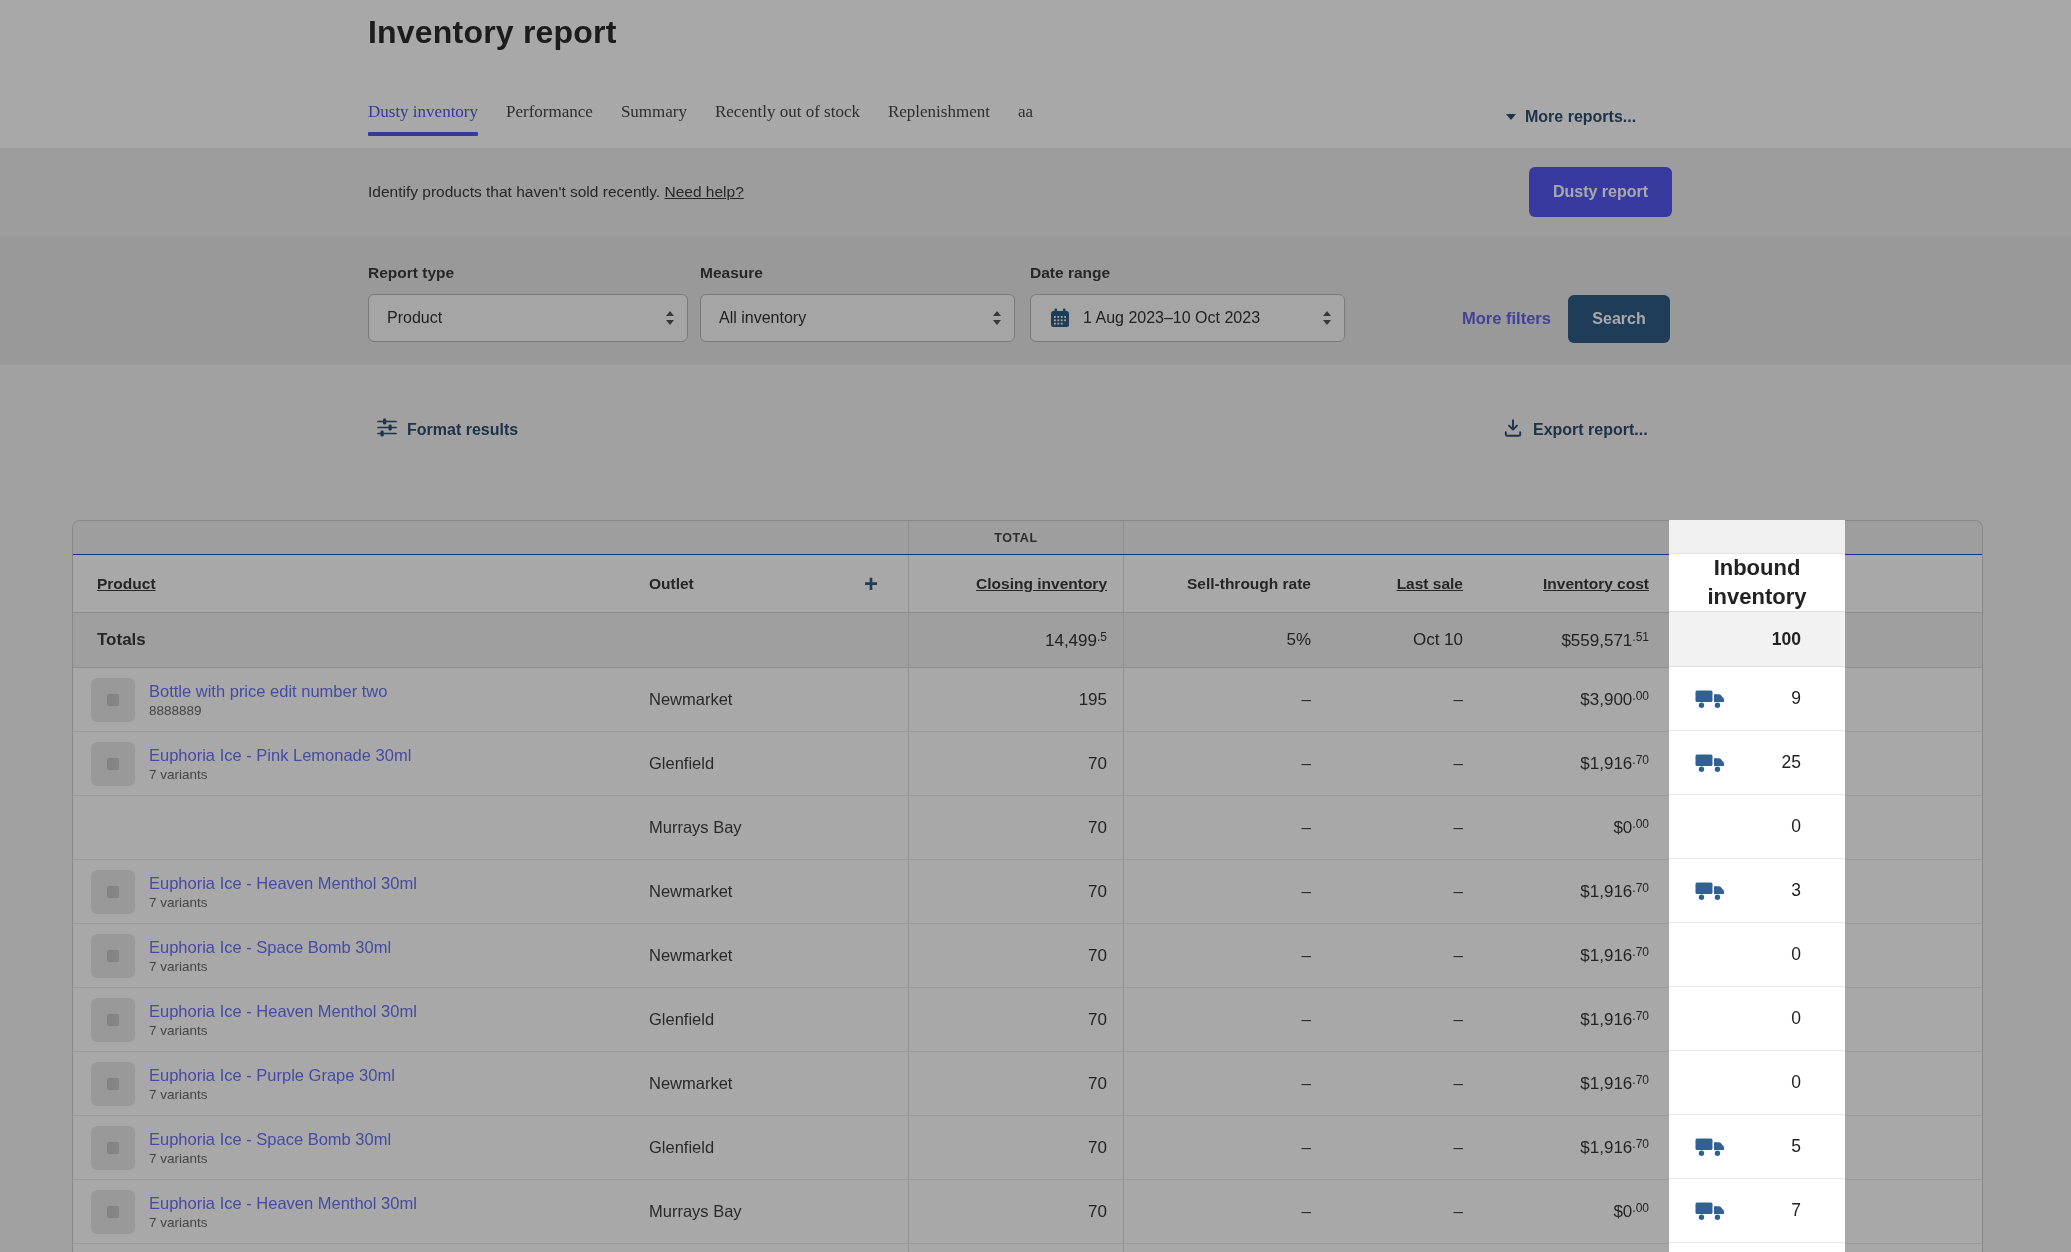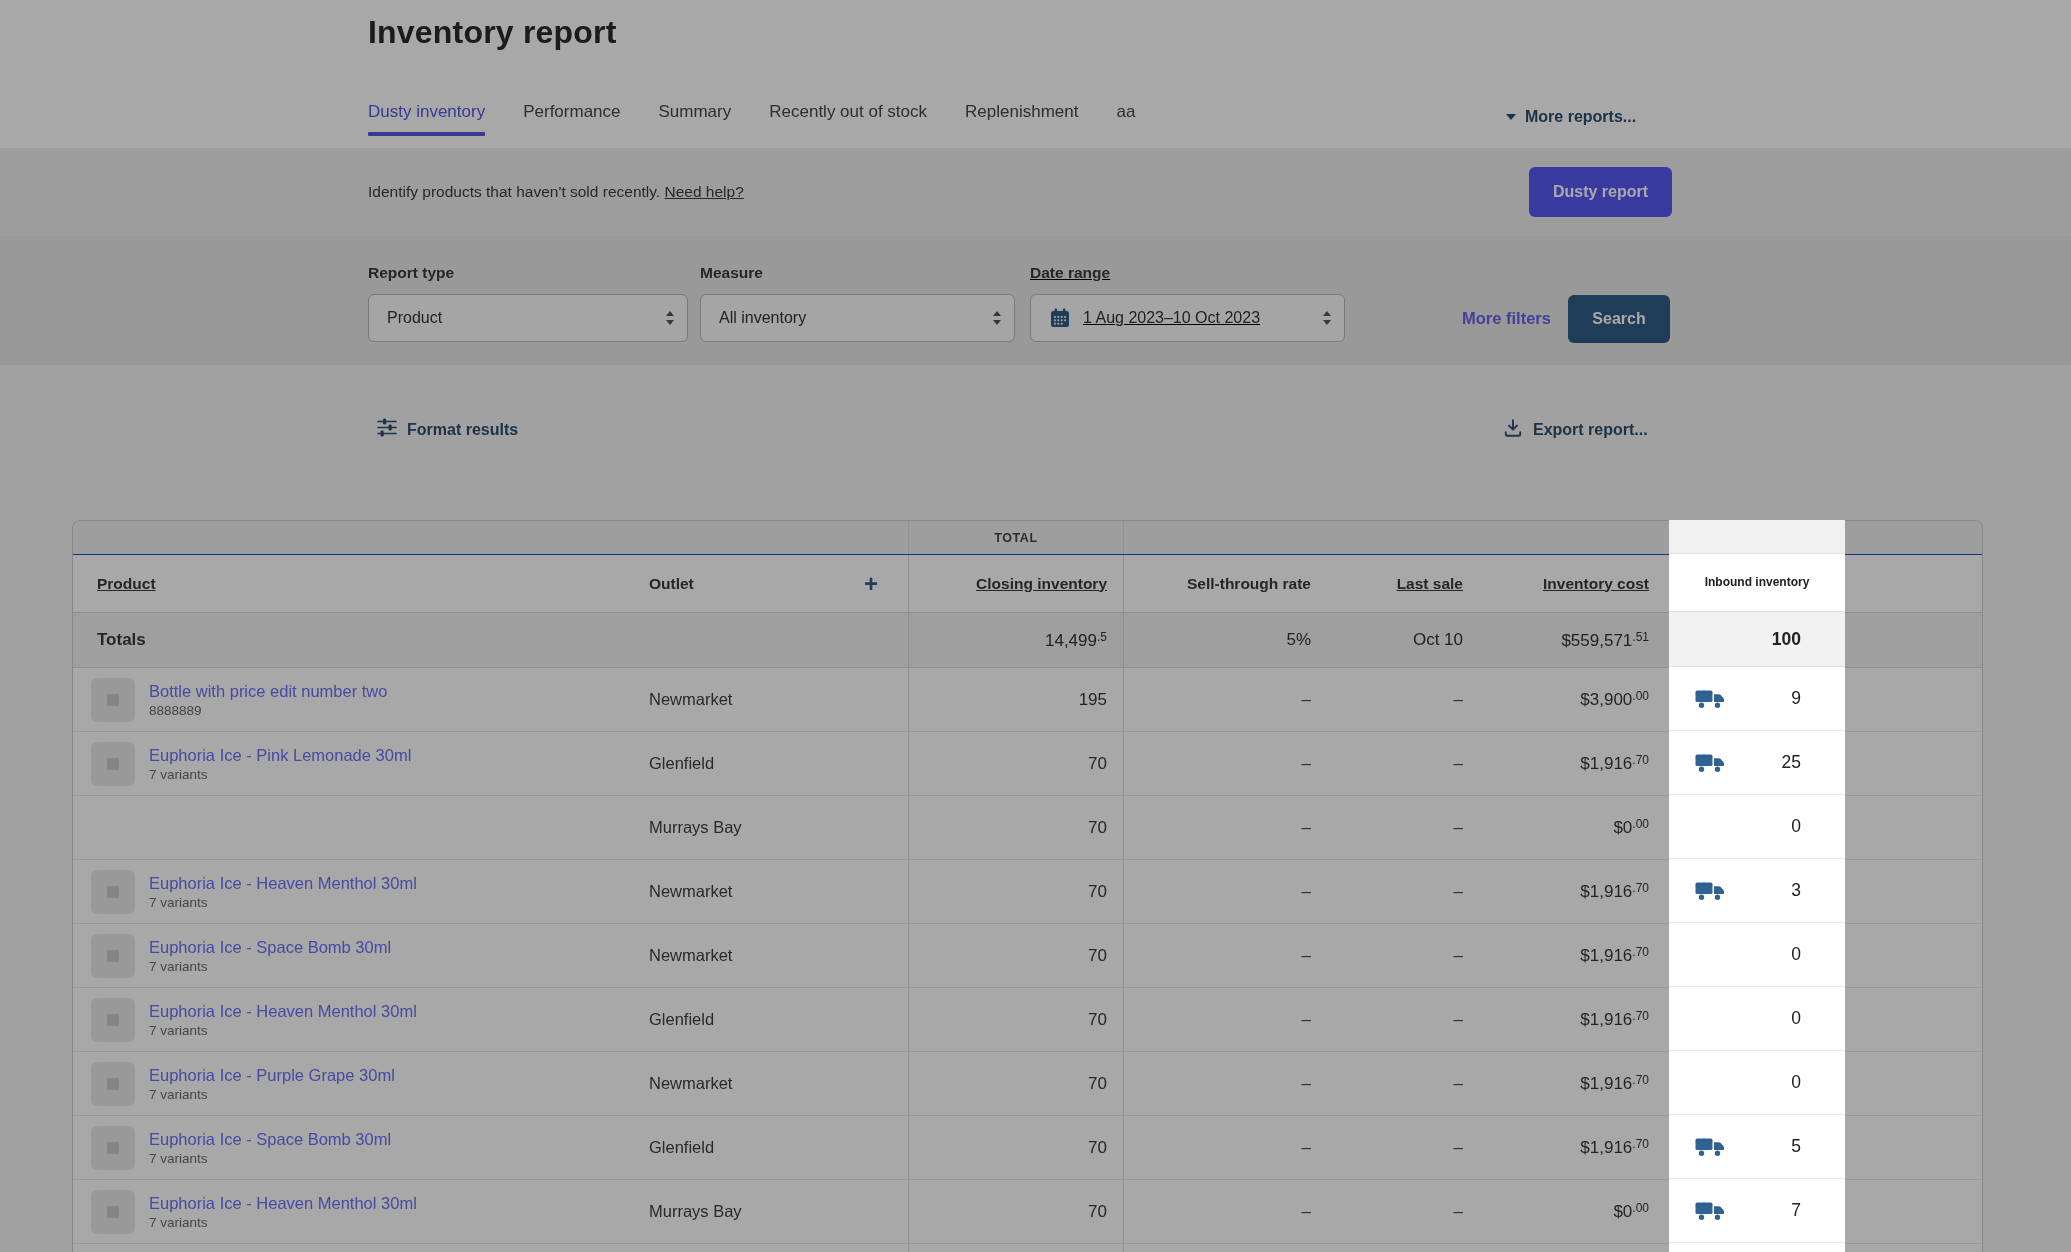--- a/index.html
+++ b/index.html
@@ -9,36 +9,36 @@
     -webkit-font-smoothing:antialiased;
   }
   .band{position:absolute;left:0;width:100%;}
   .band-top{top:0;height:148px;background:#ffffff;}
   .band-info{top:148px;height:88px;background:#eeeeee;}
   .band-filters{top:236px;height:129px;background:#e9e9e9;}
   .band-main{top:365px;height:887px;background:#f5f5f5;}
 
   .page-title{position:absolute;left:368px;top:14px;font-size:32px;font-weight:700;color:#2b2b2b;letter-spacing:.2px;}
 
-  .tabs{position:absolute;left:368px;top:102px;display:flex;gap:38px;}
+  .tabs{position:absolute;left:368px;top:102px;display:flex;gap:28px;font-family:Liberation Serif, serif;}
   .tab{font-size:17px;color:#474747;padding-bottom:14px;position:relative;cursor:pointer;white-space:nowrap;}
   .tab.active{color:#5458e0;}
   .tab.active::after{content:"";position:absolute;left:0;right:0;bottom:0;height:4px;background:#5458e0;border-radius:1px;}
   .more-reports{position:absolute;left:1506px;top:108px;display:flex;align-items:center;gap:9px;color:#2e4e6e;font-size:16px;font-weight:600;cursor:pointer;}
   .caret-down{width:0;height:0;border-left:5.5px solid transparent;border-right:5.5px solid transparent;border-top:6.5px solid #2e4e6e;}
 
   .info-text{position:absolute;left:368px;top:183px;font-size:15.5px;color:#3c3c3c;}
   .info-text a{color:#3c3c3c;text-decoration:underline;cursor:pointer;}
   .save-btn{position:absolute;left:1529px;top:167px;width:143px;height:50px;background:#5559f2;color:#fff;
     font-size:16px;font-weight:600;border:none;border-radius:6px;cursor:pointer;font-family:inherit;}
 
   .fgroup{position:absolute;top:264px;}
   .fg-report{left:368px;width:320px;}
   .fg-measure{left:700px;width:315px;}
-  .fg-date{left:1030px;width:315px;text-decoration:underline;}
+  .fg-date{left:1030px;width:315px;}
   .flabel{font-size:15.5px;font-weight:600;color:#3b3b3b;}
   .fcontrol{margin-top:12px;height:48px;background:#fafafa;border:1px solid #b9b9b9;border-radius:6px;
     display:flex;align-items:center;padding:0 40px 0 18px;font-size:16px;color:#333;position:relative;box-sizing:border-box;cursor:pointer;}
   .fcontrol .cal{margin-right:12px;display:flex;}
   .spinner{position:absolute;right:13px;top:50%;transform:translateY(-50%);display:flex;flex-direction:column;gap:4px;}
   .spin-up{width:0;height:0;border-left:4.5px solid transparent;border-right:4.5px solid transparent;border-bottom:5.5px solid #555;}
   .spin-down{width:0;height:0;border-left:4.5px solid transparent;border-right:4.5px solid transparent;border-top:5.5px solid #555;}
   .more-filters{position:absolute;left:1462px;top:309px;font-size:16.5px;color:#6663e6;cursor:pointer;font-weight:bold;}
   .search-btn{position:absolute;left:1568px;top:295px;width:102px;height:48px;background:#2f5d87;color:#fff;
     font-size:16px;font-weight:600;border:none;border-radius:6px;cursor:pointer;font-family:inherit;}
@@ -80,21 +80,21 @@
   .dash{color:#454545;}
   .money .cents, .cents{font-size:12px;vertical-align:5px;}
   .sliver-row{height:30px;background:#fff;}
 
   .dim-overlay{position:absolute;inset:0;background:rgba(0,0,0,0.34);z-index:20;pointer-events:none;}
 
   .inbound-strip{position:absolute;left:1669px;top:520px;width:176px;height:732px;z-index:30;}
   .strip-seg{box-sizing:border-box;}
   .strip-total-band{height:34px;background:#f0f0f0;border-bottom:1px solid #e4e4e4;}
   .strip-header{height:58px;background:#fff;border-bottom:1px solid #e0e0e0;display:flex;align-items:center;justify-content:center;
-    text-align:center;font-size:12px;font-weight:600;color:#222;line-height:1.3;padding:2px 26px;}
+    text-align:center;font-size:22px;font-weight:600;color:#222;line-height:1.3;padding:2px 26px;}
   .strip-totals{height:55px;background:#f2f2f2;border-bottom:1px solid #e0e0e0;display:flex;align-items:center;justify-content:flex-end;
     padding-right:44px;font-size:17.5px;font-weight:600;color:#222;}
   .strip-cell{height:64px;background:#fff;border-bottom:1px solid #ececec;position:relative;display:flex;align-items:center;
     justify-content:flex-end;padding-right:44px;font-size:17.5px;color:#222;}
   .strip-cell .truck{position:absolute;left:26px;top:50%;transform:translateY(-50%);display:flex;}
   .strip-fill{height:40px;background:#fff;}
 </style>
 </head>
 <body>
 

